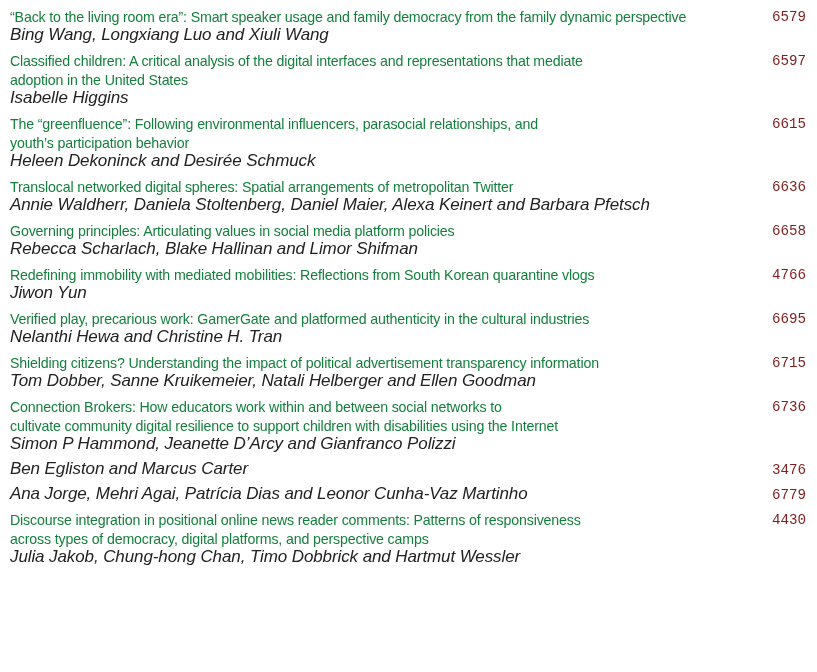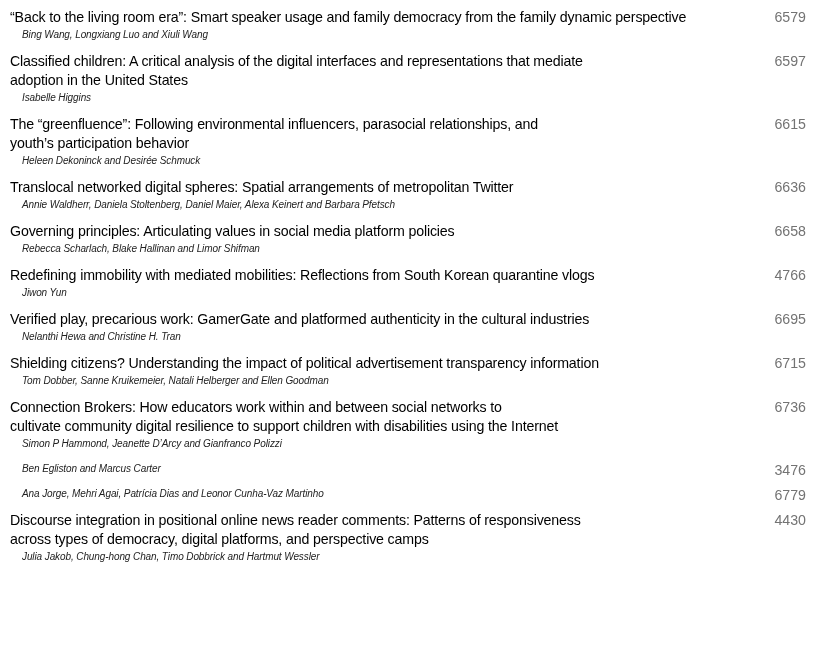--- a/index.html
+++ b/index.html
@@ -23,39 +23,39 @@
     }
     .entry {
       position: relative;
       margin-bottom: 10px;
     }
     .title {
       font-size: 14.2px;
       line-height: 19px;
       letter-spacing: -0.15px;
       width: 680px;
-      color: #000000;
+      color: #15803d;
       white-space: pre-line;
     }
     .authors {
       font-style: italic;
-      font-size: 10px;
+      font-size: 17px;
       line-height: 15px;
       letter-spacing: -0.1px;
       color: #222222;
       margin-top: 0px;
-      margin-left: 12px;
     }
     .page {
       position: absolute;
       right: 0;
       top: 0;
       font-size: 14.2px;
       line-height: 19px;
-      color: #737373;
+      color: #7f1d1d;
+      font-family: Liberation Mono, monospace;
     }
   </style>
 </head>
 <body>
 
 <div class="toc">
 
   <div class="entry">
     <div class="title">“Back to the living room era”: Smart speaker usage and family democracy from the family dynamic perspective</div>
     <div class="authors">Bing Wang, Longxiang Luo and Xiuli Wang</div>

